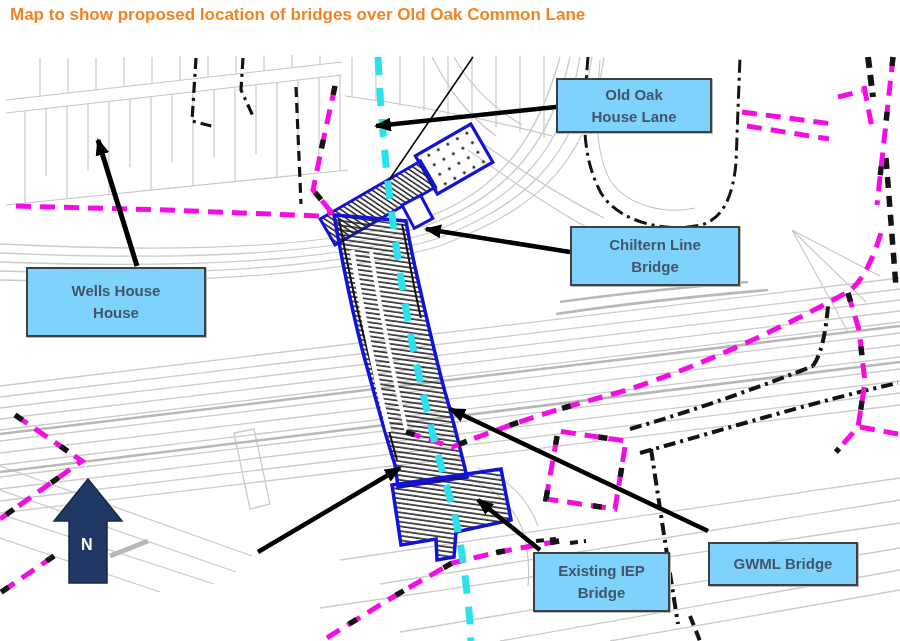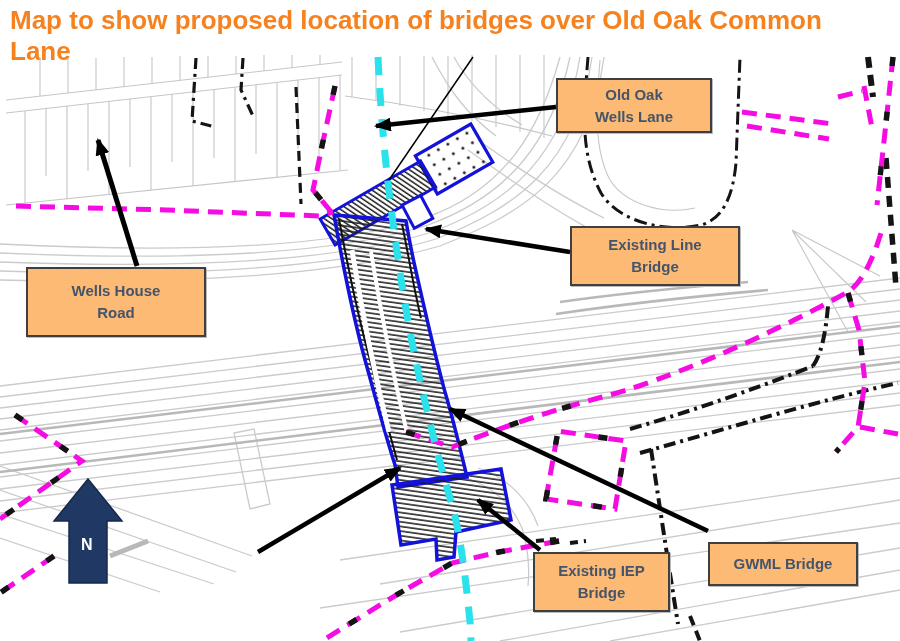--- a/index.html
+++ b/index.html
@@ -1,21 +1,21 @@
 <!DOCTYPE html>
 <html><head>
 <meta charset="utf-8">
 <style>
   html,body{margin:0;padding:0;background:#fff;}
   #stage{position:relative;width:900px;height:641px;overflow:hidden;background:#fff;
          font-family:"Liberation Sans",sans-serif;}
   #map-title{position:absolute;left:10px;top:5px;width:860px;
-             font-size:26px;font-weight:bold;color:#F5821F;}
+             font-size:17px;font-weight:bold;color:#F5821F;}
   #map-svg{position:absolute;left:0;top:0;}
-  .callout{position:absolute;background:#fdba74;border:2px solid #3F3F3F;
+  .callout{position:absolute;background:#7dd3fc;border:2px solid #3F3F3F;
            display:flex;flex-direction:column;align-items:center;justify-content:center;
            font-size:15px;font-weight:bold;color:#44546A;line-height:1.45;
            text-align:center;z-index:5;box-shadow:1px 1px 0 #bbb;}
   .callout span{display:block;}
 </style>
 </head>
 <body>
 
 <div id="stage">
 
@@ -159,31 +159,31 @@
     </g>
 
     <g>
       <polygon points="88,479 122,521 107,521 107,583 69,583 69,521 54,521" fill="#1F3864" stroke="#16294a" stroke-width="1.5"></polygon>
       <text x="81" y="550" fill="#ffffff" font-size="16" font-weight="bold">N</text>
     </g>
   </svg>
 
   <div class="callout" style="left:556px;top:78px;width:152px;height:51px;">
     <span>Old Oak</span>
-    <span>Wells Lane</span>
+    <span>House Lane</span>
   </div>
 
   <div class="callout" style="left:570px;top:226px;width:166px;height:56px;">
-    <span>Existing Line</span>
+    <span>Chiltern Line</span>
     <span>Bridge</span>
   </div>
 
   <div class="callout" style="left:26px;top:267px;width:176px;height:66px;">
     <span>Wells House</span>
-    <span>Road</span>
+    <span>House</span>
   </div>
 
   <div class="callout" style="left:708px;top:542px;width:146px;height:40px;">
     <span>GWML Bridge</span>
   </div>
 
   <div class="callout" style="left:533px;top:552px;width:133px;height:56px;text-align:center;">
     <span>Existing IEP</span>
     <span>Bridge</span>
   </div>

